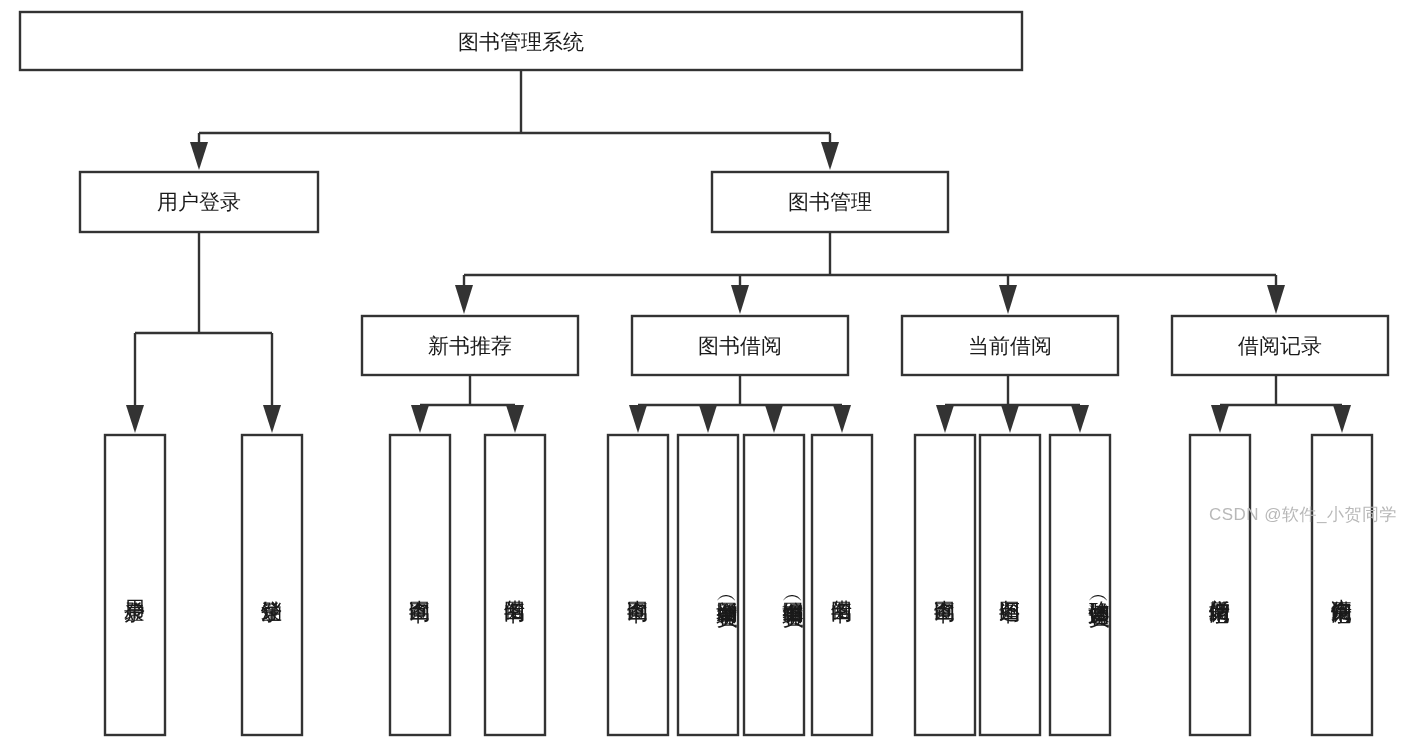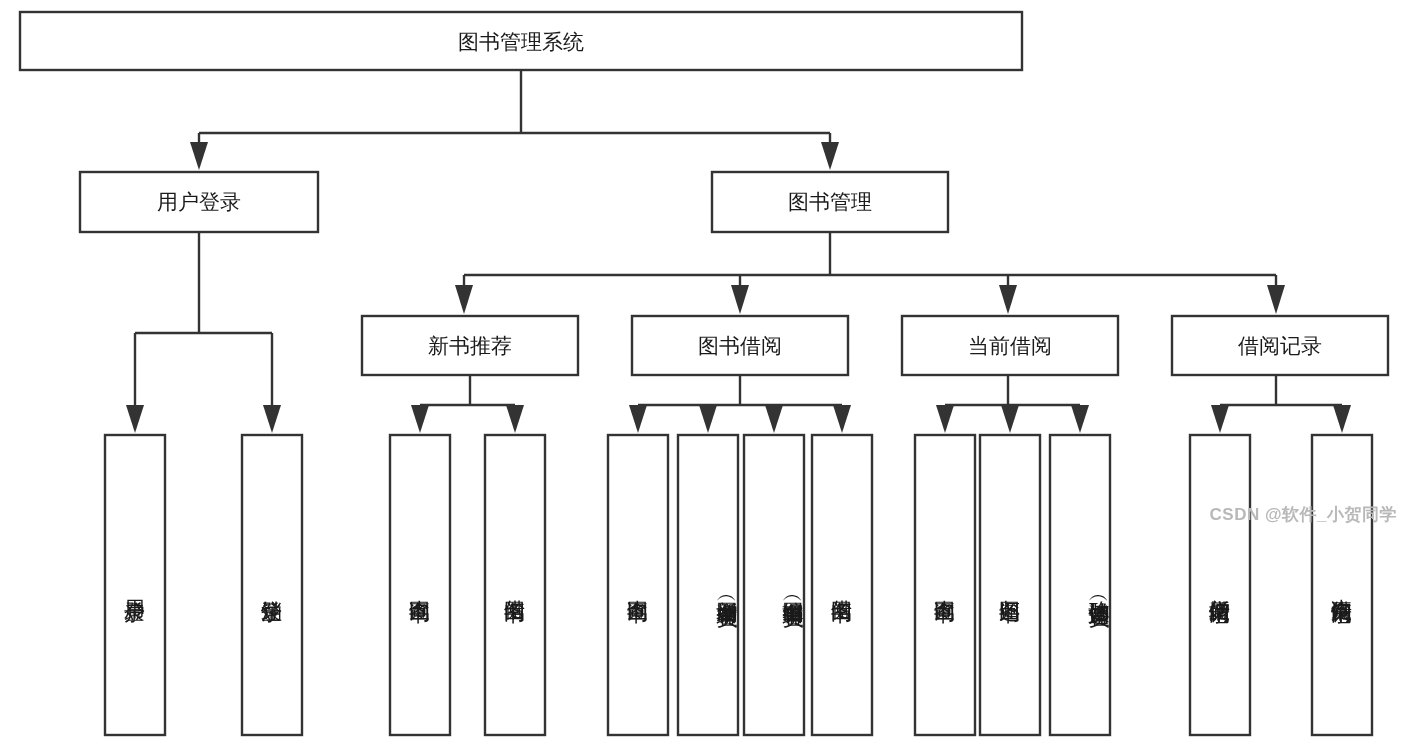--- a/index.html
+++ b/index.html
@@ -68,21 +68,20 @@
   }
   .watermark {
     position: absolute;
     right: 8px;
     bottom: 4px;
     font-family: "Liberation Sans", "DejaVu Sans", sans-serif;
     font-size: 17px;
     color: #b8b8b8;
     letter-spacing: 0.5px;
     white-space: nowrap;
-    font-weight: bold;
   }
 </style>
 </head>
 <body>
 
 <div id="diagram-root">
 
   <svg class="flow" viewBox="0 0 1405 747">
 
     <g>

